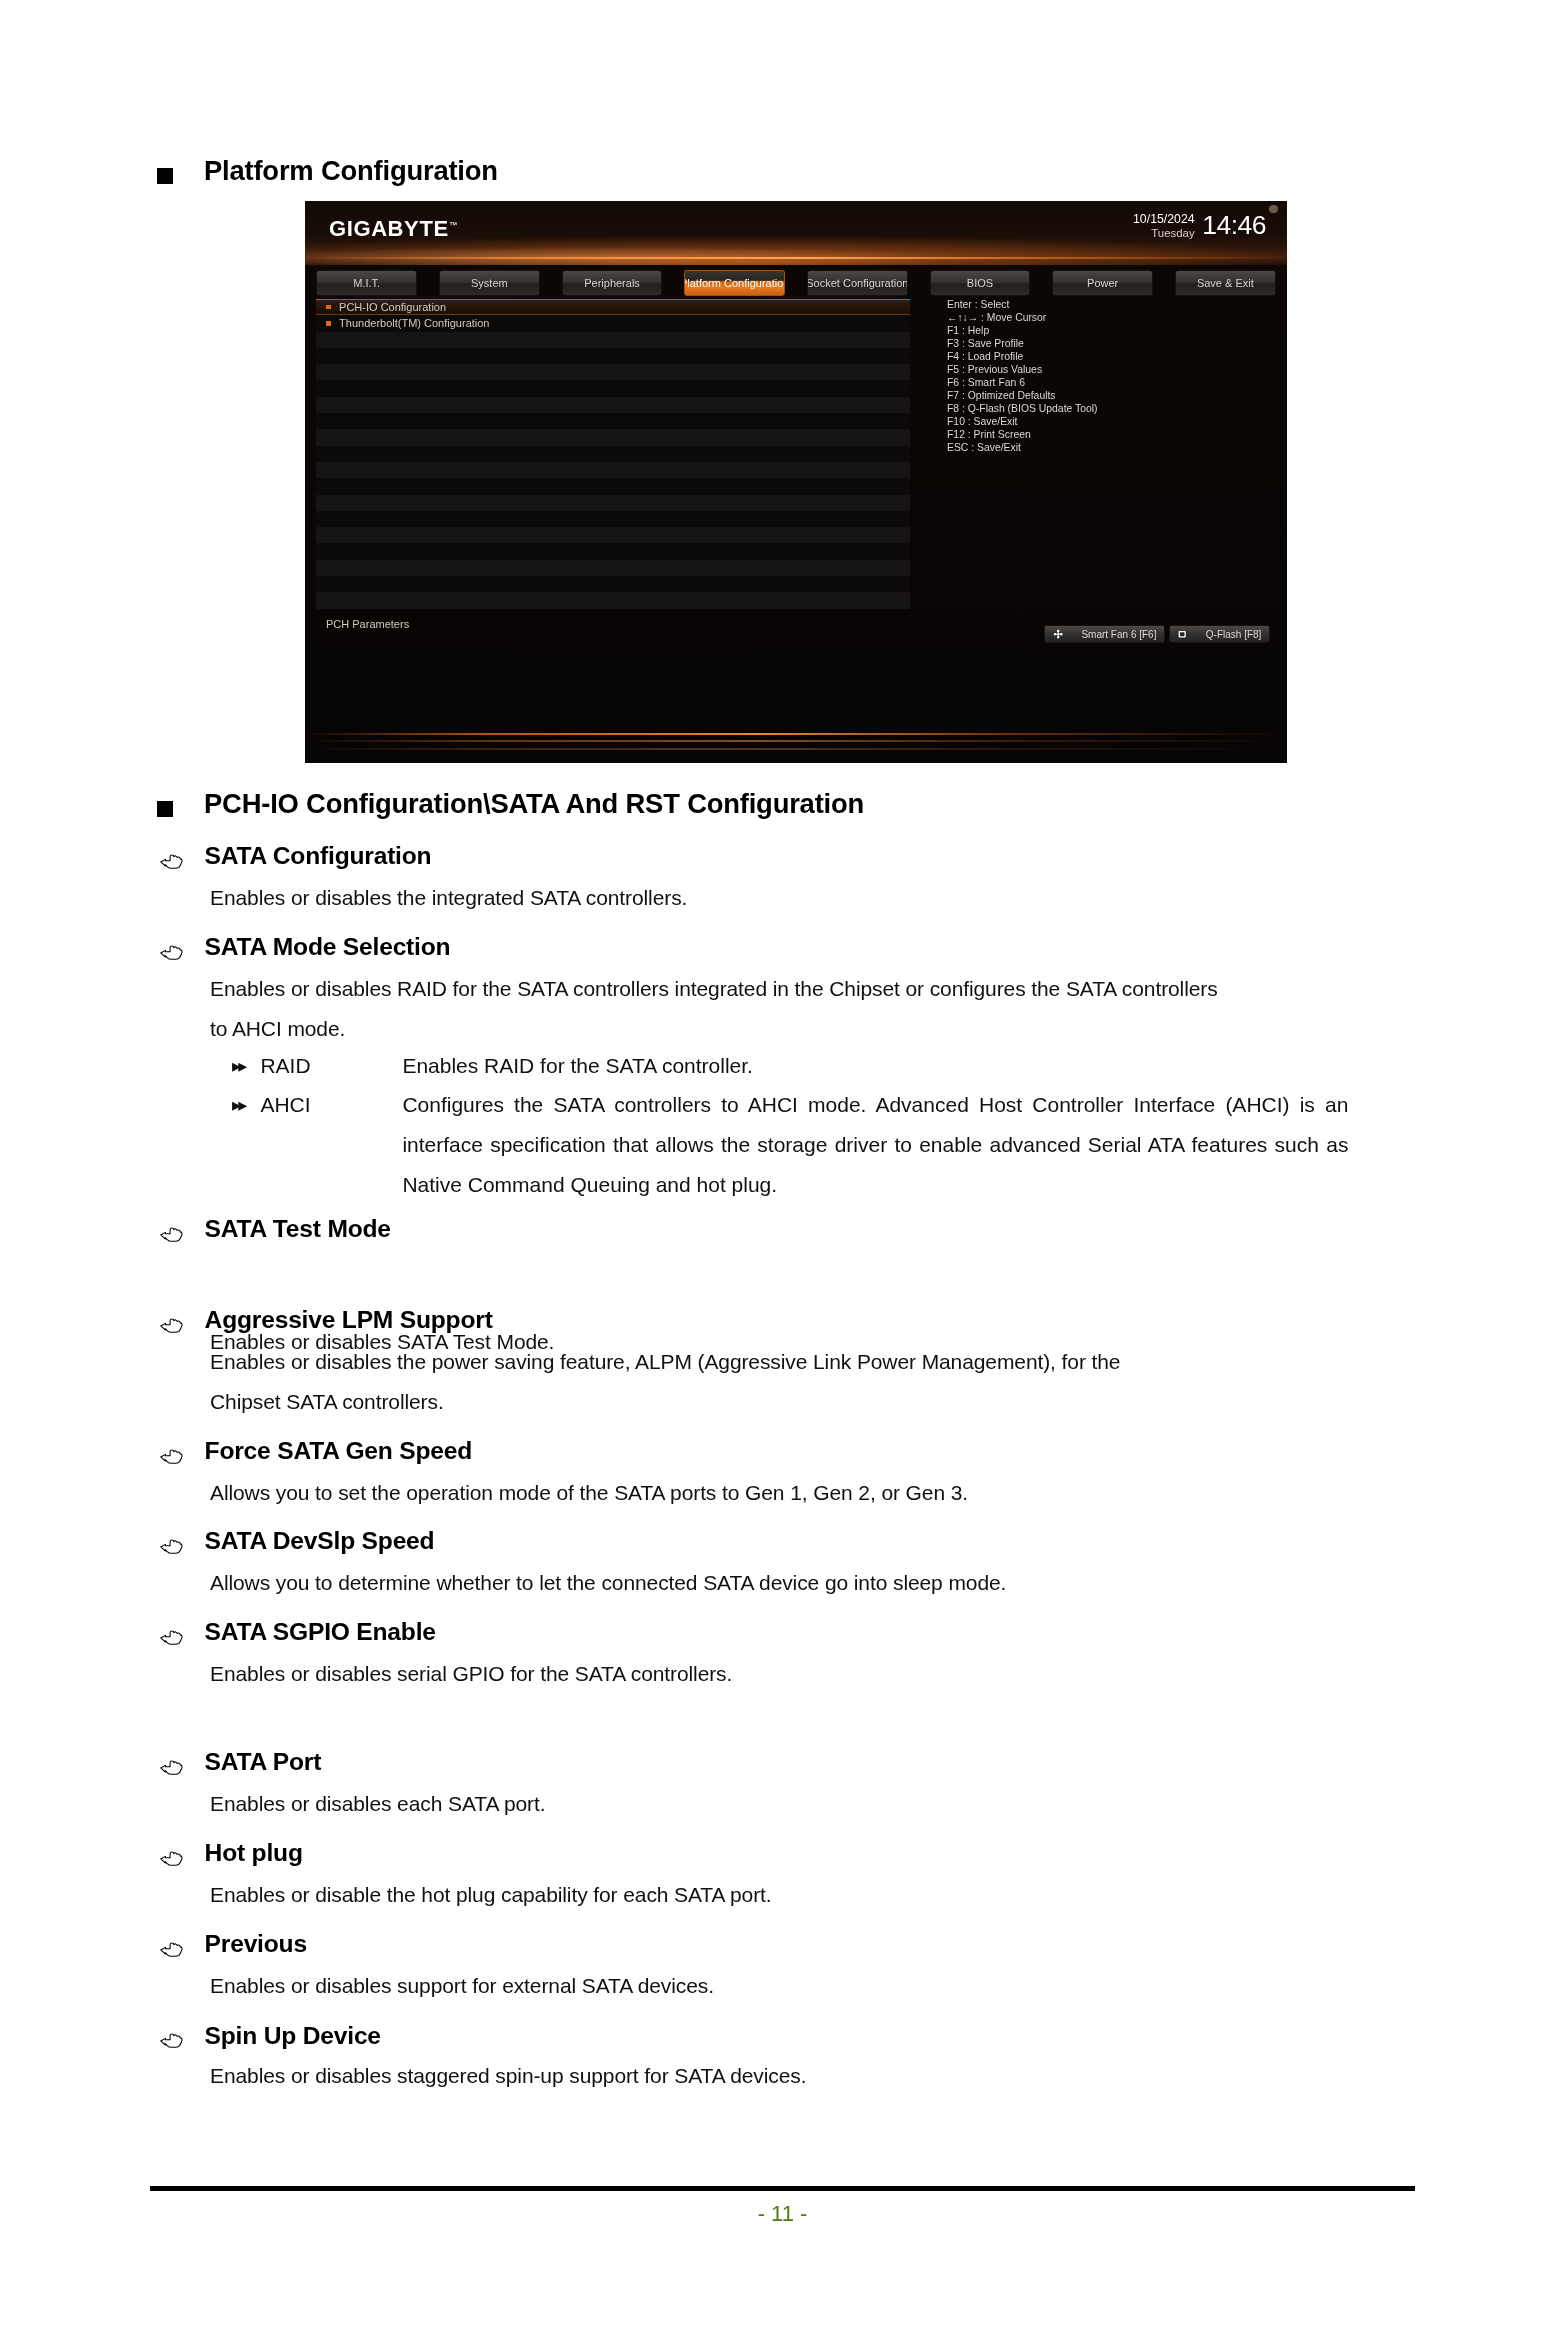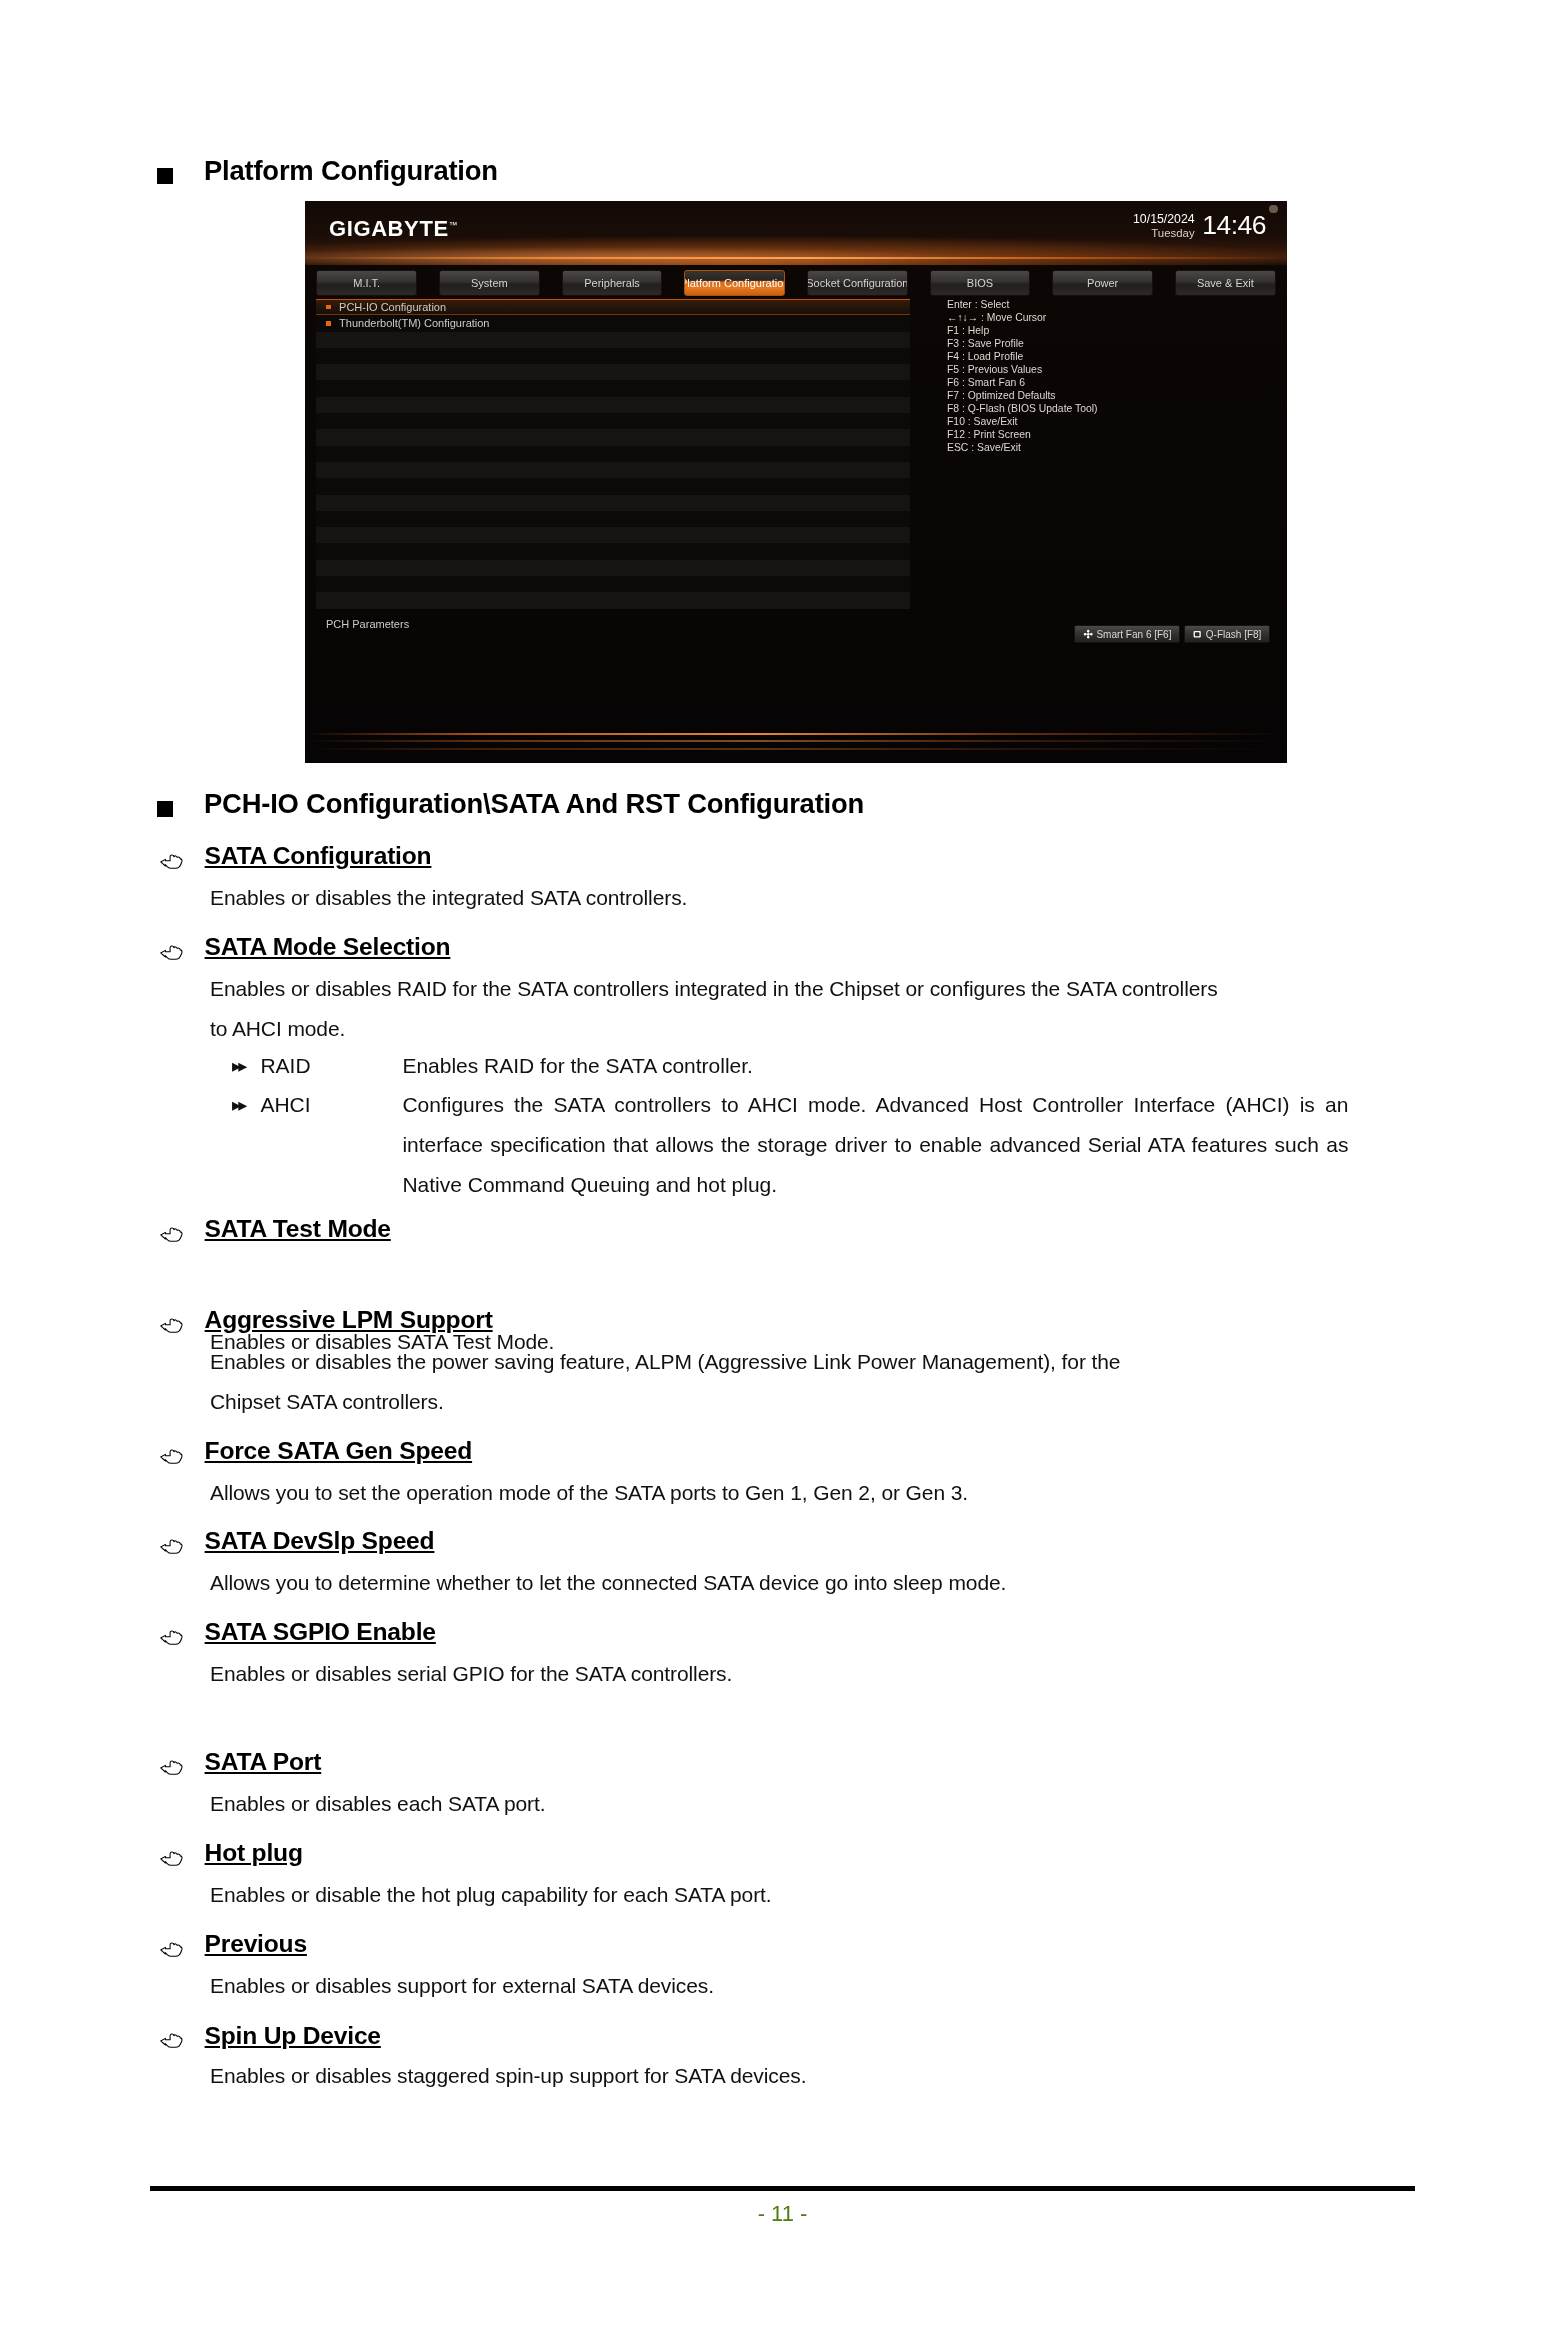--- a/index.html
+++ b/index.html
@@ -40,21 +40,20 @@
     font-weight: bold;
     letter-spacing: -0.2px;
     line-height: 1.2;
     white-space: nowrap;
   }
 
   .h-hand {
     position: absolute;
     display: flex;
     align-items: flex-start;
-    text-decoration: underline;
   }
   .hand-bullet {
     width: 25.6px;
     height: 23px;
     margin-top: 8.5px;
     margin-right: 20px;
     flex: none;
   }
   .hand-bullet svg { display: block; }
   .h-hand .h-text {
@@ -303,21 +302,21 @@
   .bios-btn {
     height: 18px;
     padding: 0 7.6px;
     border-radius: 1.9px;
     background: linear-gradient(to bottom, #4c4947 0%, #333030 50%, #242121 100%);
     border: 0.9px solid #151312;
     color: #ded9d4;
     font-size: 10px;
     display: flex;
     align-items: center;
-    gap: 3px;
+    gap: 18px;
     box-sizing: border-box;
     white-space: nowrap;
   }
   .bios-btn svg { display: block; }
 
   
   .bios-bottom {
     position: absolute;
     left: 0; right: 0;
     bottom: 0;

